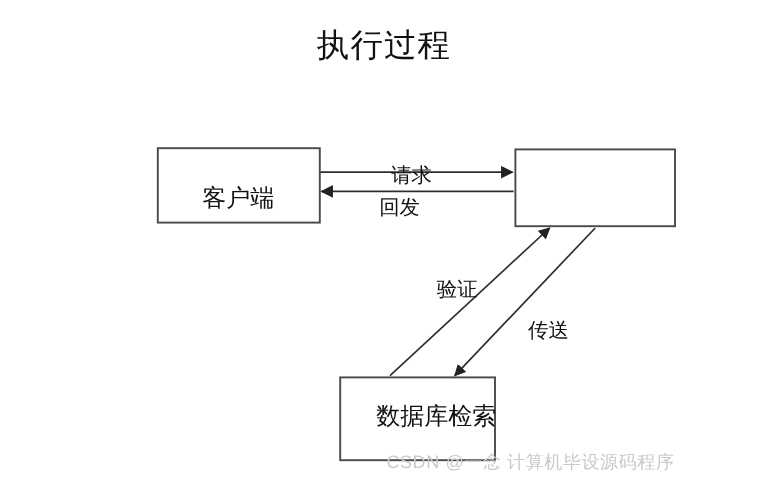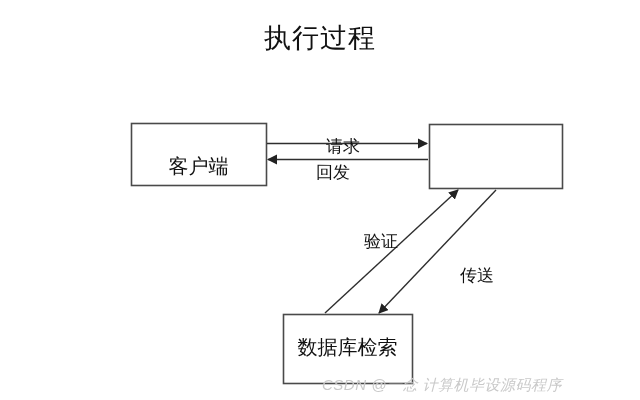--- a/index.html
+++ b/index.html
@@ -59,21 +59,20 @@
   }
   .watermark {
     position: absolute;
     left: 322px;
     top: 376px;
     font-size: 15px;
     font-family: "Liberation Sans", "DejaVu Sans", sans-serif;
     color: #c9c9c9;
     white-space: nowrap;
     letter-spacing: 0.5px;
-    font-style: italic;
   }
 </style>
 </head>
 <body>
 
 <div id="canvas">
 
   <div class="title">执行过程</div>
 
   <svg class="diagram-svg" viewBox="0 0 640 400">
@@ -94,25 +93,25 @@
     <line x1="428" y1="159.5" x2="268" y2="159.5" stroke="#2e2e2e" stroke-width="1.5" marker-end="url(#arrow-r)"></line>
 
     <line x1="325" y1="313" x2="458" y2="190" stroke="#2e2e2e" stroke-width="1.4" marker-end="url(#arrow-r)"></line>
 
     <line x1="496" y1="190" x2="379" y2="313" stroke="#2e2e2e" stroke-width="1.4" marker-end="url(#arrow-r)"></line>
   </svg>
 
   <div class="node-label" style="left:131px; top:156px; width:135px;">客户端</div>
 
 
-  <div class="node-label" style="left:283px; top:337px; width:129px;">数据库检索</div>
+  <div class="node-label" style="left:283px; top:337px; width:129px;padding-left:16px;">数据库检索</div>
 
   <div class="edge-label" style="left:326px; top:138px;">请求</div>
 
   <div class="edge-label" style="left:316px; top:164px;">回发</div>
 
   <div class="edge-label" style="left:364px; top:233px;">验证</div>
 
-  <div class="edge-label" style="left:460px; top:267px;">传送</div>
+  <div class="edge-label" style="left:440px; top:267px;">传送</div>
 
   <div class="watermark">CSDN @一念 计算机毕设源码程序</div>
 
 </div>
 
 </body></html>

